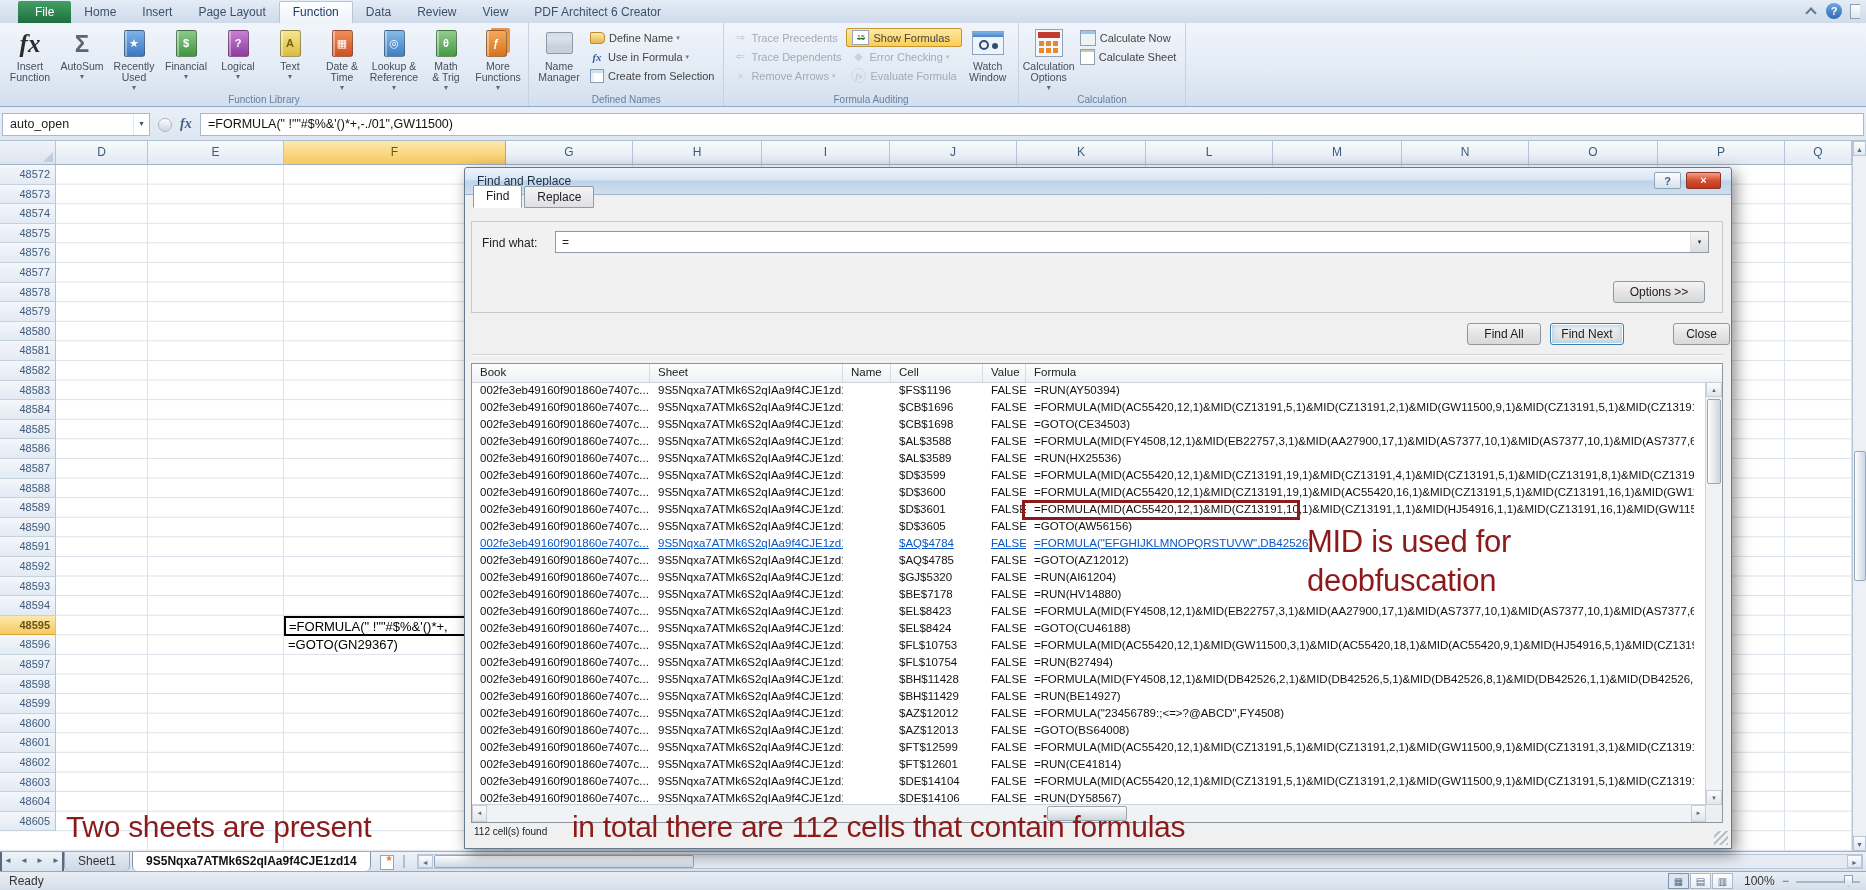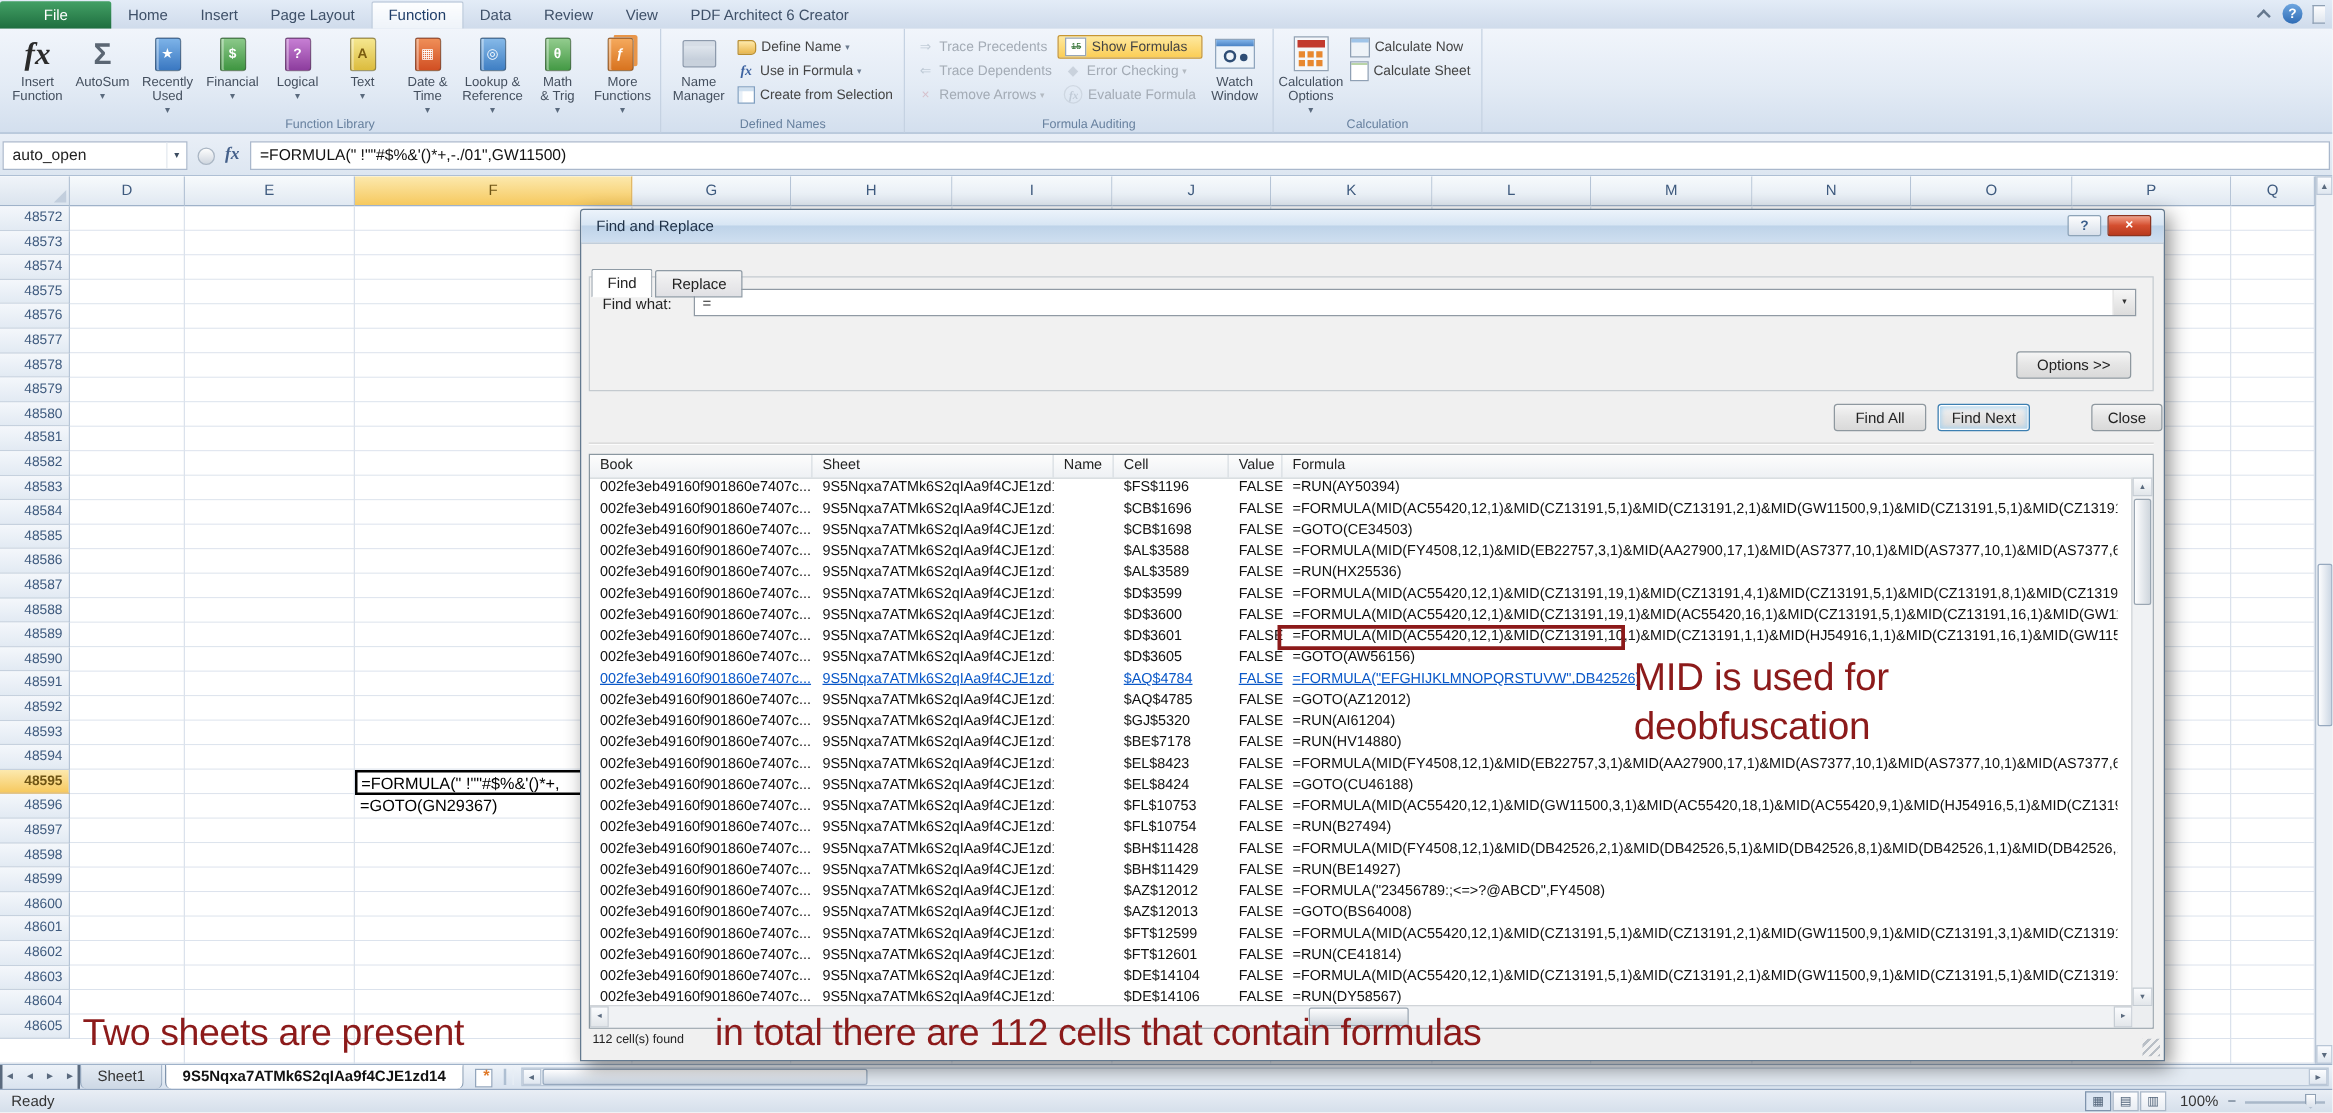--- a/index.html
+++ b/index.html
@@ -2,21 +2,21 @@
 <html><head>
 <meta charset="utf-8">
 <style>
   html,body{margin:0;padding:0;}
   body{width:1866px;height:890px;overflow:hidden;position:relative;background:#fff;
        font-family:"Liberation Sans","DejaVu Sans",sans-serif;-webkit-font-smoothing:antialiased;}
   
   #tabstrip{position:absolute;left:0;top:0;width:1866px;height:23px;
     background:linear-gradient(#e3ecf7,#cfdbeb);border-bottom:1px solid #c3cfe0;display:flex;align-items:flex-end;}
   .rtab{height:22px;line-height:22px;padding:0 13px;font-size:12px;color:#3e5068;white-space:nowrap;cursor:default;}
-  .rtab.file{background:linear-gradient(#43a065,#1e6e3f);color:#fff;border-radius:2px 2px 0 0;margin-left:0;padding:0 35px;}
+  .rtab.file{background:linear-gradient(#43a065,#1e6e3f);color:#fff;border-radius:2px 2px 0 0;margin-left:18px;padding:0 17px;}
   .rtab.active{background:linear-gradient(#fdfeff,#eef3f9);border:1px solid #b9c6d6;border-bottom:none;
     border-radius:2px 2px 0 0;color:#1f3d68;height:21px;line-height:21px;}
   #winicons{position:absolute;right:6px;top:3px;display:flex;align-items:center;gap:8px;}
   .chev{width:14px;height:12px;position:relative;}
   .chev::before{content:"";position:absolute;left:3px;top:4px;width:6px;height:6px;
     border-left:2px solid #66788e;border-top:2px solid #66788e;transform:rotate(45deg);}
   .helpcirc{width:16px;height:16px;border-radius:50%;background:linear-gradient(#6ea6e0,#2f6cb5);
     color:#fff;font-size:11px;font-weight:bold;text-align:center;line-height:16px;}
   .winbox{width:9px;height:13px;border:1px solid #8fa0b4;border-right:none;background:linear-gradient(#fdfdfe,#dfe6ee);}
   
@@ -116,21 +116,21 @@
   #dialog{position:absolute;left:464px;top:167px;width:1266px;height:680px;background:#f0f0f0;
     border:1px solid #63798f;border-radius:3px 3px 0 0;box-shadow:4px 5px 16px rgba(0,0,0,.45);z-index:10;font-size:12px;color:#222;}
   .dtitle{position:absolute;left:0;top:0;right:0;height:26px;border-radius:3px 3px 0 0;
     background:linear-gradient(#ecf3fb,#d8e6f4 45%,#bed3e9 50%,#cfdff0);border-bottom:1px solid #9eb4c8;}
   .dtitle-text{position:absolute;left:12px;top:6px;font-size:12px;color:#1d2f45;}
   .dhelp{position:absolute;right:50px;top:4px;width:27px;height:17px;background:linear-gradient(#fdfdfe,#d8e0ea);
     border:1px solid #8ea4b8;border-radius:2px;text-align:center;color:#3c5f8c;font-weight:bold;font-size:11px;line-height:16px;box-sizing:border-box;}
   .dclose{position:absolute;right:10px;top:4px;width:35px;height:17px;box-sizing:border-box;
     background:linear-gradient(#f2a089,#d44e2f 50%,#b83a1e);border:1px solid #8c3420;border-radius:2px;
     color:#fff;text-align:center;font-size:11px;font-weight:bold;line-height:15px;}
-  #dtabs{position:absolute;left:8px;top:47px;height:23px;display:flex;align-items:flex-end;z-index:2;text-align:center;}
+  #dtabs{position:absolute;left:8px;top:17px;height:23px;display:flex;align-items:flex-end;z-index:2;text-align:center;}
   .dtab{padding:3px 12px 3px 12px;border:1px solid #8f9ba5;background:linear-gradient(#f4f4f4,#e0e0e4);
     border-radius:2px 2px 0 0;margin-right:2px;font-size:12px;color:#222;}
   .dtab.active{background:#fff;border-bottom-color:#fff;padding-bottom:4px;}
   .dtabpanel{position:absolute;left:6px;top:53px;width:1252px;height:92px;box-sizing:border-box;
     background:#f1f1f1;border:1px solid #c4cacf;}
   .dfindlabel{position:absolute;left:17px;top:68px;}
   .dcombo{position:absolute;left:90px;top:63px;width:1154px;height:22px;background:#fff;border:1px solid #909aa4;box-sizing:border-box;}
   .dcombo-val{position:absolute;left:6px;top:3px;}
   .dcombo-btn{position:absolute;right:0;top:0;width:17px;bottom:0;border-left:1px solid #e0e0e0;
     background:linear-gradient(#f6f6f6,#dcdcdc);text-align:center;font-size:7px;line-height:20px;color:#333;}

